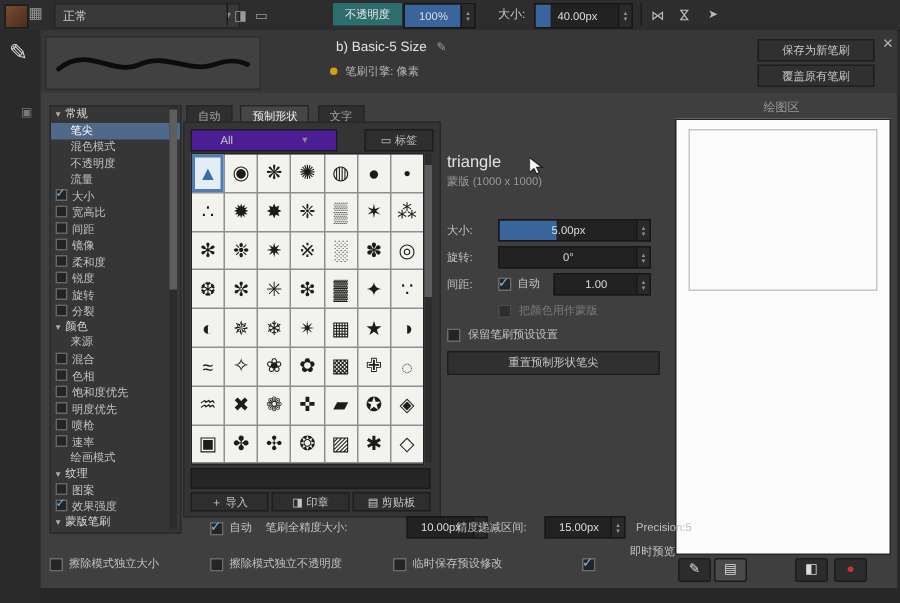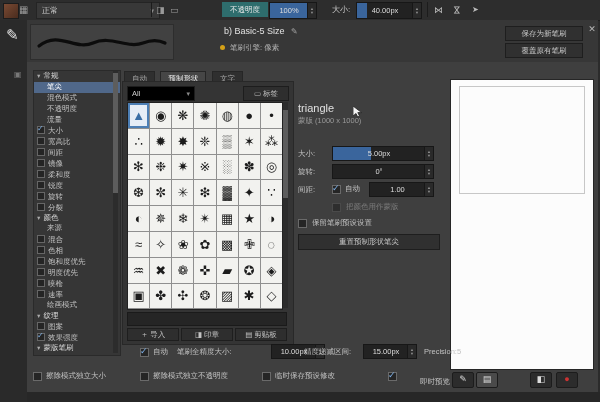--- a/index.html
+++ b/index.html
@@ -66,21 +66,21 @@
   .vscroll{position:absolute;width:5px;background:#2c2c2c;}
   .vthumb{position:absolute;left:0;right:0;background:#5d5d5d;}
 
   
   .tabs{position:absolute;left:97px;top:5px;height:14px;}
   .tab{display:inline-block;height:13px;line-height:13px;padding:0 7px;font-size:7.5px;color:#a6a6a6;background:#2f2f2f;border:1px solid #262626;border-bottom:none;margin-right:1px;}
   .tab.active{background:#464646;color:#ececec;}
 
   
   .chooser{position:absolute;left:95px;top:19px;width:170px;height:262px;background:#343434;border:1px solid #282828;}
-  .filter{position:absolute;left:4px;top:4px;width:58px;height:13px;background:#000000;border:1px solid #1d1d1d;color:#cccccc;font-size:7.5px;line-height:13px;padding:0 4px;}
+  .filter{position:absolute;left:4px;top:4px;width:58px;height:13px;background:#4c1d95;border:1px solid #1d1d1d;color:#cccccc;font-size:7.5px;line-height:13px;padding:0 19px;}
   .filter .car{float:right;color:#8a8a8a;font-size:7px;}
   .tagbtn{position:absolute;right:4px;top:4px;width:44px;height:13px;background:#2e2e2e;border:1px solid #1d1d1d;color:#bcbcbc;font-size:7.5px;line-height:13px;text-align:center;}
   #tip-grid{position:absolute;left:4px;top:20px;width:154px;height:206px;display:grid;grid-template-columns:repeat(7,1fr);grid-auto-rows:24.8px;gap:1px;background:#8f8f8f;border:1px solid #222222;overflow:hidden;}
   .tip{background:#f2f2ef;color:#1c1c1c;font-size:13px;display:flex;align-items:center;justify-content:center;overflow:hidden;}
   .tip.sel{outline:2px solid #4d7fb5;outline-offset:-2px;color:#3a6ea5;background:#e6edf6;}
   .search{position:absolute;left:4px;top:230px;width:152px;height:12px;background:#252525;border:1px solid #1a1a1a;color:#cccccc;font-size:7.5px;padding:0 3px;}
   .actrow{position:absolute;left:4px;top:246px;width:160px;height:13px;display:flex;gap:2px;}
   .actrow .abtn{flex:1;background:#2e2e2e;border:1px solid #1e1e1e;color:#c4c4c4;font-size:7.5px;line-height:12px;text-align:center;}
 
   
@@ -326,20 +326,21 @@
     </div>
 
     <span class="cbx dis" style="position:absolute;left:305px;top:141px;"></span>
     <span class="cklbl dim" style="position:absolute;left:316px;top:140px;">把颜色用作蒙版</span>
 
     <span class="cbx" style="position:absolute;left:271px;top:157px;"></span>
     <span class="cklbl" style="position:absolute;left:282px;top:156px;">保留笔刷预设设置</span>
 
     <div class="btn rstbtn">重置预制形状笔尖</div>
 
+    <div class="scrlbl">绘图区</div>
     <div class="canvas">
       <div class="inrect"></div>
     </div>
     <div class="spbtn" style="left:425px;background:#2c2c2c;color:#dddddd;">✎</div>
     <div class="spbtn" style="left:449px;background:#4a4a4a;color:#dddddd;">▤</div>
     <div class="spbtn" style="left:503px;background:#2c2c2c;color:#dddddd;">◧</div>
     <div class="spbtn" style="left:529px;background:#2c2c2c;color:#cc3333;">●</div>
 
     <span class="cbx on" style="position:absolute;left:113px;top:286px;"></span>
     <span class="cklbl" style="position:absolute;left:123px;top:285px;">自动</span>
@@ -361,17 +362,17 @@
     </div>
     <span class="cklbl" style="position:absolute;left:394px;top:285px;">Precision:5</span>
 
     <span class="cbx" style="position:absolute;left:6px;top:310px;"></span>
     <span class="cklbl" style="position:absolute;left:16px;top:309px;">擦除模式独立大小</span>
     <span class="cbx" style="position:absolute;left:113px;top:310px;"></span>
     <span class="cklbl" style="position:absolute;left:123px;top:309px;">擦除模式独立不透明度</span>
     <span class="cbx" style="position:absolute;left:235px;top:310px;"></span>
     <span class="cklbl" style="position:absolute;left:245px;top:309px;">临时保存预设修改</span>
     <span class="cbx on" style="position:absolute;left:361px;top:310px;"></span>
-    <span class="cklbl" style="position:absolute;left:371px;top:315px;margin-left:22px;">即时预览</span>
+    <span class="cklbl" style="position:absolute;left:371px;top:301px;margin-left:22px;">即时预览</span>
   </div>
 
   <div class="bstrip"></div>
 </div>
 
 </body></html>

